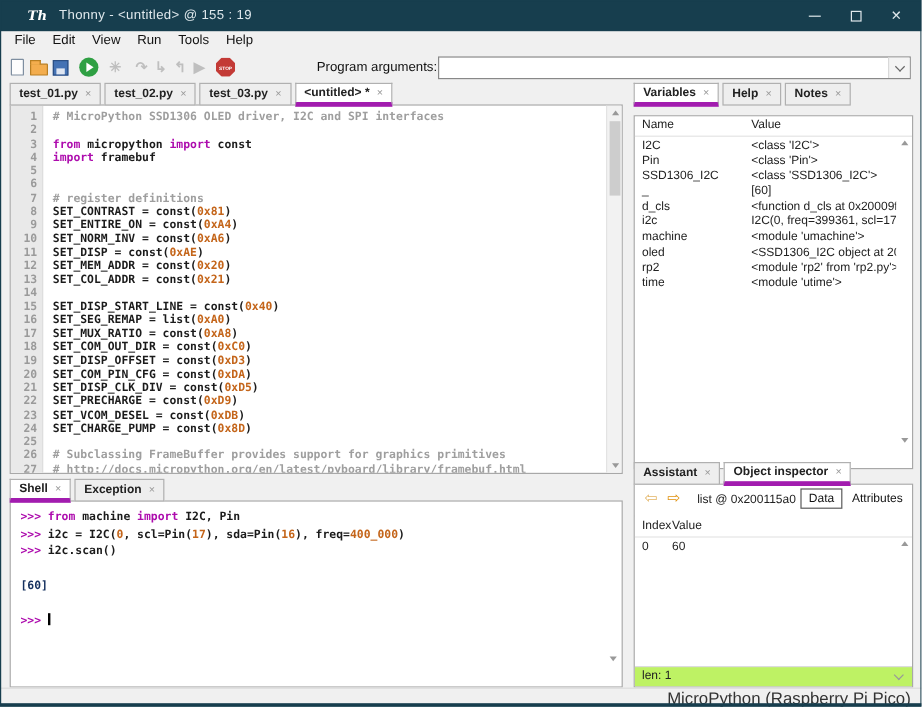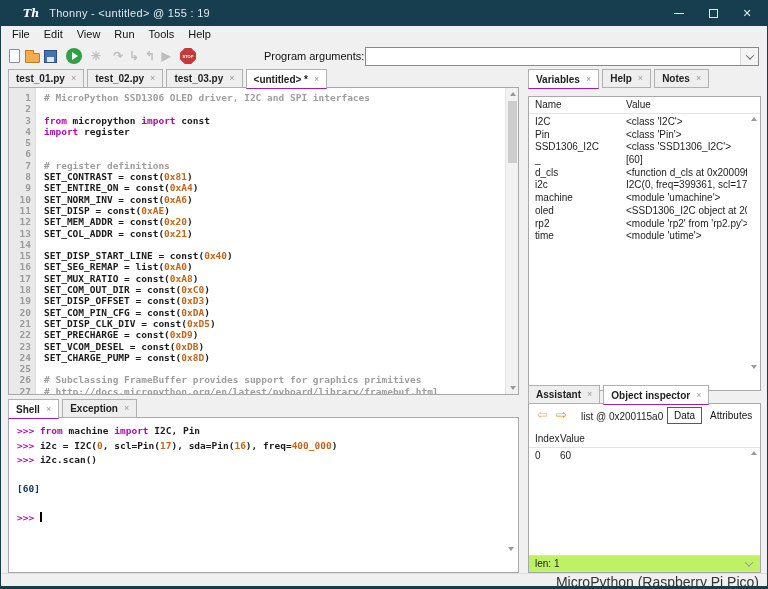--- a/index.html
+++ b/index.html
@@ -35,21 +35,21 @@
   .args-label{position:absolute;left:263px;top:6px;font-size:11px;color:#111}
   .args-box{position:absolute;left:364px;top:3px;width:394px;height:19px;background:#fff;border:1px solid #888}
   .args-input{position:absolute;left:2px;top:1px;width:370px;height:15px;border:none;outline:none;font:11px "Liberation Sans",sans-serif;background:transparent}
   .args-dd{position:absolute;right:0;top:0;width:18px;height:17px;background:#f4f4f4;border-left:1px solid #d9d9d9;display:flex;align-items:center;justify-content:center}
   .chev{width:6px;height:6px;border-right:1px solid #666;border-bottom:1px solid #666;transform:rotate(45deg) translate(-1px,-1px)}
 
   
   .pane-tabs{position:absolute;display:flex;gap:3px;height:20px;align-items:flex-end;z-index:3}
   .tab{height:19px;display:flex;align-items:center;padding:0 7px;background:#eeeeee;border:1px solid #b0b0b0;font-size:10px;color:#222}
   .tab .tab-label{font-weight:bold;white-space:pre}
-  .tab.active{height:20px;background:#fff;border-bottom:1px solid #a21caf;margin-bottom:-1px}
+  .tab.active{height:20px;background:#fff;border-bottom:4px solid #a21caf;margin-bottom:-1px}
   .tab-close{margin-left:6px;color:#9b9b9b;font-size:9px;line-height:1}
 
   
   .pane{position:absolute;background:#fff;border:1px solid #a8a8a8;z-index:2}
 
   
   .editor-body{left:8px;top:87px;width:511px;height:308px;overflow:hidden}
   .gutter-bg{position:absolute;left:0;top:0;width:27px;height:100%;background:#e9e9e9;border-right:1px solid #dedede}
   .code-area{position:absolute;left:0;top:4px;width:495px;font:bold 9.5px "DejaVu Sans Mono",monospace;line-height:11.3px}
   .codeline{display:flex;white-space:pre}
@@ -183,21 +183,21 @@
       <span class="tab-label">&lt;untitled&gt; *</span>
       <span class="tab-close">×</span>
     </span>
   </div>
 <div class="pane editor-body">
   <div class="gutter-bg"></div>
   <div class="code-area">
       <div class="codeline"><span class="lnum">1</span><span class="ltext"><span class="tm"># MicroPython SSD1306 OLED driver, I2C and SPI interfaces</span></span></div>
       <div class="codeline"><span class="lnum">2</span><span class="ltext"></span></div>
       <div class="codeline"><span class="lnum">3</span><span class="ltext"><span class="tk">from</span><span class="tp"> micropython </span><span class="tk">import</span><span class="tp"> const</span></span></div>
-      <div class="codeline"><span class="lnum">4</span><span class="ltext"><span class="tk">import</span><span class="tp"> register</span></span></div>
+      <div class="codeline"><span class="lnum">4</span><span class="ltext"><span class="tk">import</span><span class="tp"> framebuf</span></span></div>
       <div class="codeline"><span class="lnum">5</span><span class="ltext"></span></div>
       <div class="codeline"><span class="lnum">6</span><span class="ltext"></span></div>
       <div class="codeline"><span class="lnum">7</span><span class="ltext"><span class="tm"># register definitions</span></span></div>
       <div class="codeline"><span class="lnum">8</span><span class="ltext"><span class="tp">SET_CONTRAST = const(</span><span class="tn">0x81</span><span class="tp">)</span></span></div>
       <div class="codeline"><span class="lnum">9</span><span class="ltext"><span class="tp">SET_ENTIRE_ON = const(</span><span class="tn">0xA4</span><span class="tp">)</span></span></div>
       <div class="codeline"><span class="lnum">10</span><span class="ltext"><span class="tp">SET_NORM_INV = const(</span><span class="tn">0xA6</span><span class="tp">)</span></span></div>
       <div class="codeline"><span class="lnum">11</span><span class="ltext"><span class="tp">SET_DISP = const(</span><span class="tn">0xAE</span><span class="tp">)</span></span></div>
       <div class="codeline"><span class="lnum">12</span><span class="ltext"><span class="tp">SET_MEM_ADDR = const(</span><span class="tn">0x20</span><span class="tp">)</span></span></div>
       <div class="codeline"><span class="lnum">13</span><span class="ltext"><span class="tp">SET_COL_ADDR = const(</span><span class="tn">0x21</span><span class="tp">)</span></span></div>
       <div class="codeline"><span class="lnum">14</span></div>

